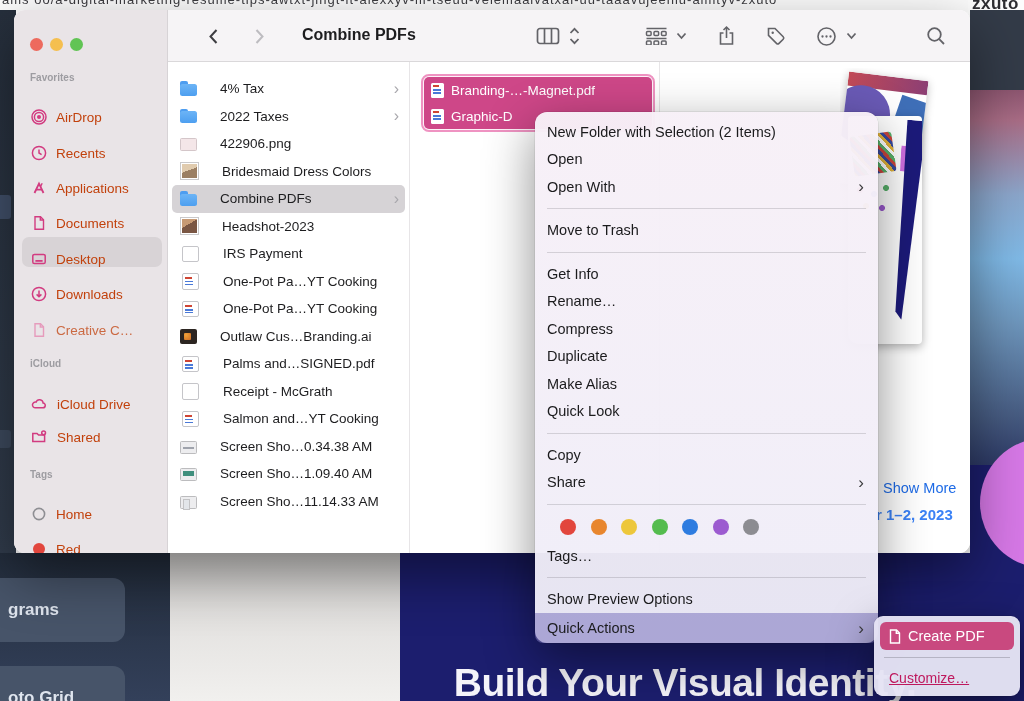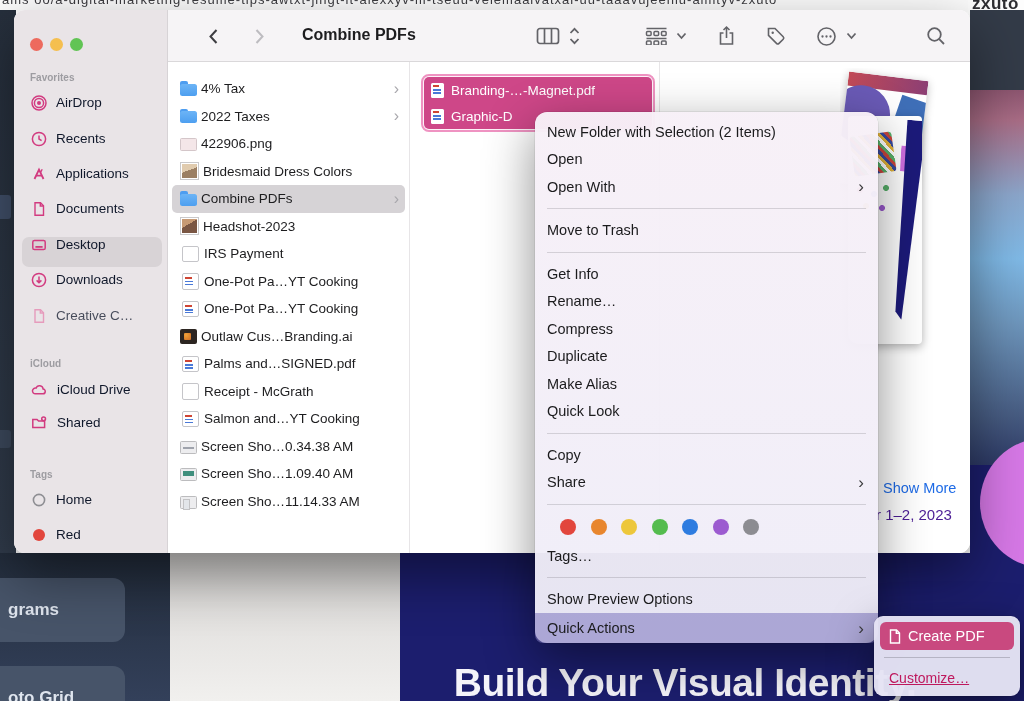--- a/index.html
+++ b/index.html
@@ -38,31 +38,31 @@
   
   .window { position:absolute; left:14px; top:10px; width:956px; height:543px; border-radius:11px; background:#fff; box-shadow:0 22px 55px rgba(0,0,0,.45); overflow:hidden; }
 
   .sidebar { position:absolute; left:0; top:0; width:154px; height:543px; background:#e9e4e7; border-right:1px solid #d7d3d6; }
   .tl { position:absolute; top:28px; width:13px; height:13px; border-radius:50%; }
   .tl-red { left:16px; background:#ed6a5e; }
   .tl-yellow { left:36px; background:#f5bf4f; }
   .tl-green { left:56px; background:#61c454; }
 
   .side-label { position:absolute; left:16px; height:18px; font-size:10px; font-weight:700; color:#9d9ca1; display:flex; align-items:center; }
-  .side-row { position:absolute; left:8px; width:140px; height:30px; display:flex; align-items:flex-start; gap:9px; padding-left:9px; border-radius:7px; font-size:13.5px; color:#0f172a; }
+  .side-row { position:absolute; left:8px; width:140px; height:30px; display:flex; align-items:flex-end; gap:9px; padding-left:9px; border-radius:7px; font-size:13.5px; color:#c2410c; }
   .side-row.sel { background:#d8d3d6; }
   .side-row svg { flex:0 0 auto; }
 
   .toolbar { position:absolute; left:154px; top:0; width:802px; height:52px; background:#f6f4f6; border-bottom:1px solid #dad8da; }
   .win-title { position:absolute; left:134px; top:16px; font-size:16px; font-weight:700; color:#1d1d1f; }
   .tb-ic { position:absolute; top:0; height:52px; display:flex; align-items:center; }
 
   .content { position:absolute; left:154px; top:52px; width:802px; height:491px; background:#fff; }
   .col1 { position:absolute; left:0; top:0; width:242px; height:491px; padding-top:13px; border-right:1px solid #e7e5e7; }
-  .file-row { height:27.5px; display:flex; align-items:center; gap:4px; padding:0 10px 0 12px; font-size:13.5px; color:#1d1d1f; }
+  .file-row { height:27.5px; display:flex; align-items:center; gap:23px; padding:0 10px 0 12px; font-size:13.5px; color:#1d1d1f; }
   .file-row.sel { background:#d6d3d6; border-radius:5px; margin:0 4px; padding:0 6px 0 8px; }
   .file-row .chev { margin-left:auto; color:#a9a8ad; font-size:16px; line-height:1; font-weight:400; }
   .file-label { white-space:nowrap; overflow:hidden; }
 
   
   .fi { position:relative; width:17px; height:17px; flex:0 0 17px; }
   .fi-folder::before { content:""; position:absolute; left:0; top:1px; width:8px; height:5px; background:#4d9df0; border-radius:2px 2px 0 0; }
   .fi-folder::after { content:""; position:absolute; left:0; top:3.5px; width:17px; height:12px; background:linear-gradient(#6cb4f6,#4d9ff0); border-radius:2.5px; }
   .fi-doc { width:14px; margin:0 1.5px; height:16.5px; background:#fff; border:1px solid #c5c5c9; border-radius:2px; }
   .fi-pdf { width:14px; margin:0 1.5px; height:16.5px; background:#fff; border:1px solid #c5c5c9; border-radius:2px; }
@@ -99,21 +99,21 @@
   .pageB { position:absolute; left:8px; top:48px; width:74px; height:228px; background:#fff; border-radius:4px 4px 4px 10px; box-shadow:0 3px 10px rgba(0,0,0,.3); overflow:hidden; }
   .pencils { position:absolute; left:4px; top:18px; width:42px; height:40px;
       background:repeating-linear-gradient(55deg,#e0b23a 0 3px,#384a9e 3px 6px,#c9463e 6px 9px,#58b06a 9px 12px,#fff 12px 15px); transform:rotate(-8deg); border-radius:3px; }
   .confetti { position:absolute; left:6px; top:68px; width:40px; height:34px;
       background:radial-gradient(circle 3px at 6px 6px,#d65577 95%,transparent), radial-gradient(circle 3px at 20px 10px,#4a79d8 95%,transparent),
                  radial-gradient(circle 3px at 32px 4px,#58b06a 95%,transparent), radial-gradient(circle 3px at 12px 22px,#e0b23a 95%,transparent),
                  radial-gradient(circle 3px at 28px 24px,#9c5bd0 95%,transparent); }
   .wedge { position:absolute; left:46px; top:4px; width:26px; height:200px; background:#1c1a7a; clip-path:polygon(25% 0, 100% 0, 55% 100%, 30% 96%); transform:rotate(4deg); }
   .wedge-top { position:absolute; left:52px; top:30px; width:14px; height:26px; background:#d06fe0; clip-path:polygon(0 0,100% 0,70% 100%,10% 100%); transform:rotate(6deg); }
   .show-more { position:absolute; left:223px; top:418px; font-size:14.5px; color:#1e6be6; }
-  .date-frag { position:absolute; left:216px; top:444px; font-size:15px; font-weight:400; color:#4c1d95; white-space:nowrap; }
+  .date-frag { position:absolute; left:216px; top:444px; font-size:15px; font-weight:700; color:#3b82f6; white-space:nowrap; }
 
   
   .ctx-menu { position:absolute; left:535px; top:112px; width:343px; padding-top:6px; border-radius:12px;
       background:linear-gradient(rgba(247,240,247,.97), rgba(239,237,248,.96)); box-shadow:0 16px 50px rgba(0,0,0,.45), 0 0 0 .5px rgba(0,0,0,.12); }
   .mi { height:27.5px; display:flex; align-items:center; padding:0 14px 0 12px; font-size:14.5px; color:#1b1b1d; }
   .mi .mchev { margin-left:auto; color:#3c3c3e; font-size:17px; line-height:1; font-weight:500; }
   .msep { height:1px; background:rgba(60,60,67,.18); margin:7.5px 12px; }
   .tag-dots { height:30px; display:flex; align-items:center; gap:14.5px; padding-left:25px; }
   .tag-dot { width:16px; height:16px; border-radius:50%; }
   .mi-active { height:30px; background:rgba(124,117,190,.55); border-radius:0 0 8px 8px; }

